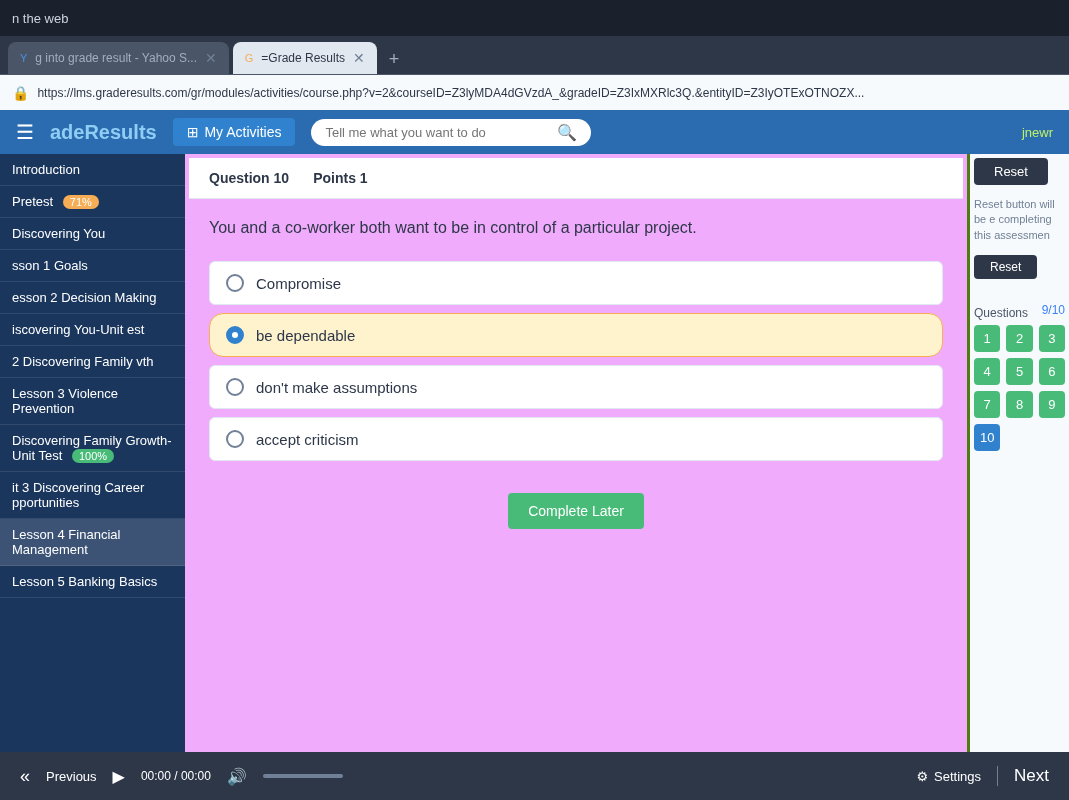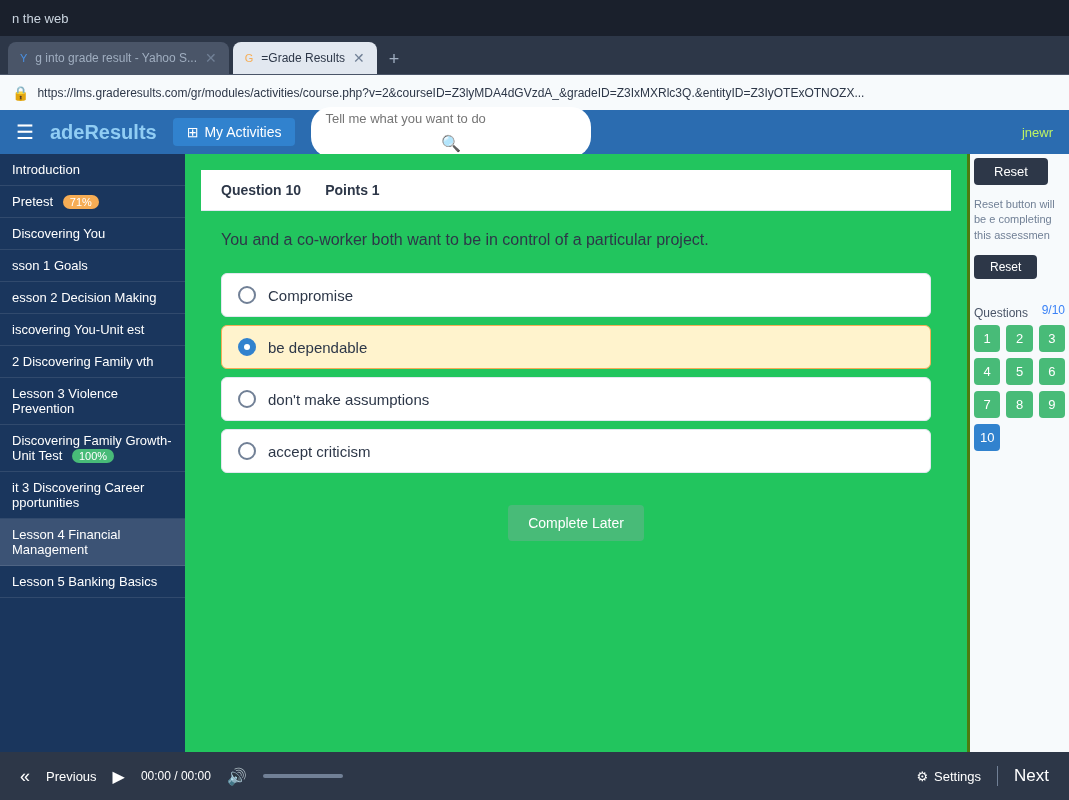--- a/index.html
+++ b/index.html
@@ -16,43 +16,43 @@
     .address-bar-icon { color: #48bb78; font-size: 14px; }
     .address-bar-url { color: #2d3748; font-size: 12px; flex: 1; }
 
     
     .app-container { display: flex; flex-direction: column; height: calc(800px - 110px); }
     .app-header { background: #2b6cb0; height: 44px; display: flex; align-items: center; padding: 0 16px; gap: 16px; }
     .logo { color: white; font-size: 20px; font-weight: bold; }
     .logo span { color: #90cdf4; }
     .hamburger { color: white; font-size: 20px; cursor: pointer; }
     .my-activities-btn { background: #3182ce; color: white; border: none; padding: 6px 14px; border-radius: 4px; font-size: 14px; cursor: pointer; display: flex; align-items: center; gap: 6px; }
-    .search-bar { background: white; border-radius: 20px; padding: 4px 14px; display: flex; align-items: center; gap: 8px; width: 280px; flex-direction: column; }
+    .search-bar { background: white; border-radius: 20px; padding: 4px 14px; display: flex; align-items: center; gap: 8px; width: 280px; }
     .search-bar input { border: none; outline: none; font-size: 13px; width: 100%; }
     .header-user { color: #bef264; font-size: 13px; margin-left: auto; }
 
     
     .main-content { display: flex; flex: 1; overflow: hidden; }
 
     
     .sidebar { background: #1a365d; width: 185px; color: white; overflow-y: auto; padding: 0; font-size: 13px; flex-shrink: 0; }
     .sidebar-item { padding: 8px 12px; cursor: pointer; border-bottom: 1px solid rgba(255,255,255,0.1); }
     .sidebar-item.active { background: rgba(255,255,255,0.15); }
     .sidebar-item .badge { background: #48bb78; color: white; border-radius: 10px; padding: 1px 7px; font-size: 11px; margin-left: 6px; }
     .sidebar-item .badge-full { background: #48bb78; }
     .sidebar-item .badge-partial { background: #f6ad55; }
 
     
-    .content-area { flex: 1; background: #22c55e; overflow-y: auto; padding: 16px; }
+    .content-area { flex: 1; background: #f0abfc; overflow-y: auto; padding: 4px; }
     .question-header { background: white; padding: 12px 20px; border-bottom: 1px solid #e2e8f0; display: flex; gap: 24px; align-items: center; }
     .question-header span { font-weight: bold; font-size: 14px; color: #2d3748; }
     .question-body { padding: 20px; }
     .question-text { font-size: 16px; color: #2d3748; margin-bottom: 24px; }
     .answer-option { display: flex; align-items: center; gap: 12px; padding: 12px 16px; margin-bottom: 8px; border-radius: 6px; cursor: pointer; background: white; border: 1px solid #e2e8f0; font-size: 15px; color: #2d3748; }
-    .answer-option.selected { background: #fff3cd; border-color: #f6ad55; }
+    .answer-option.selected { background: #fff3cd; border-color: #f6ad55; border-radius: 14px; }
     .radio-circle { width: 18px; height: 18px; border-radius: 50%; border: 2px solid #718096; display: flex; align-items: center; justify-content: center; flex-shrink: 0; }
     .radio-circle.checked { border-color: #3182ce; background: #3182ce; }
     .radio-circle.checked::after { content: ''; width: 6px; height: 6px; border-radius: 50%; background: white; }
     .action-buttons { display: flex; gap: 12px; margin-top: 32px; justify-content: center; }
     .btn-complete-later { background: #48bb78; color: white; border: none; padding: 10px 20px; border-radius: 4px; font-size: 14px; cursor: pointer; }
     .btn-complete { background: #48bb78; color: white; border: none; padding: 10px 20px; border-radius: 4px; font-size: 14px; cursor: pointer; }
 
     
     .right-panel { background: #f7fafc; width: 102px; border-left: 3px solid #4d7c0f; padding: 4px; flex-shrink: 0; }
     .reset-btn { background: #2d3748; color: white; border: none; padding: 6px 20px; border-radius: 4px; font-size: 13px; cursor: pointer; display: block; margin-bottom: 12px; }

